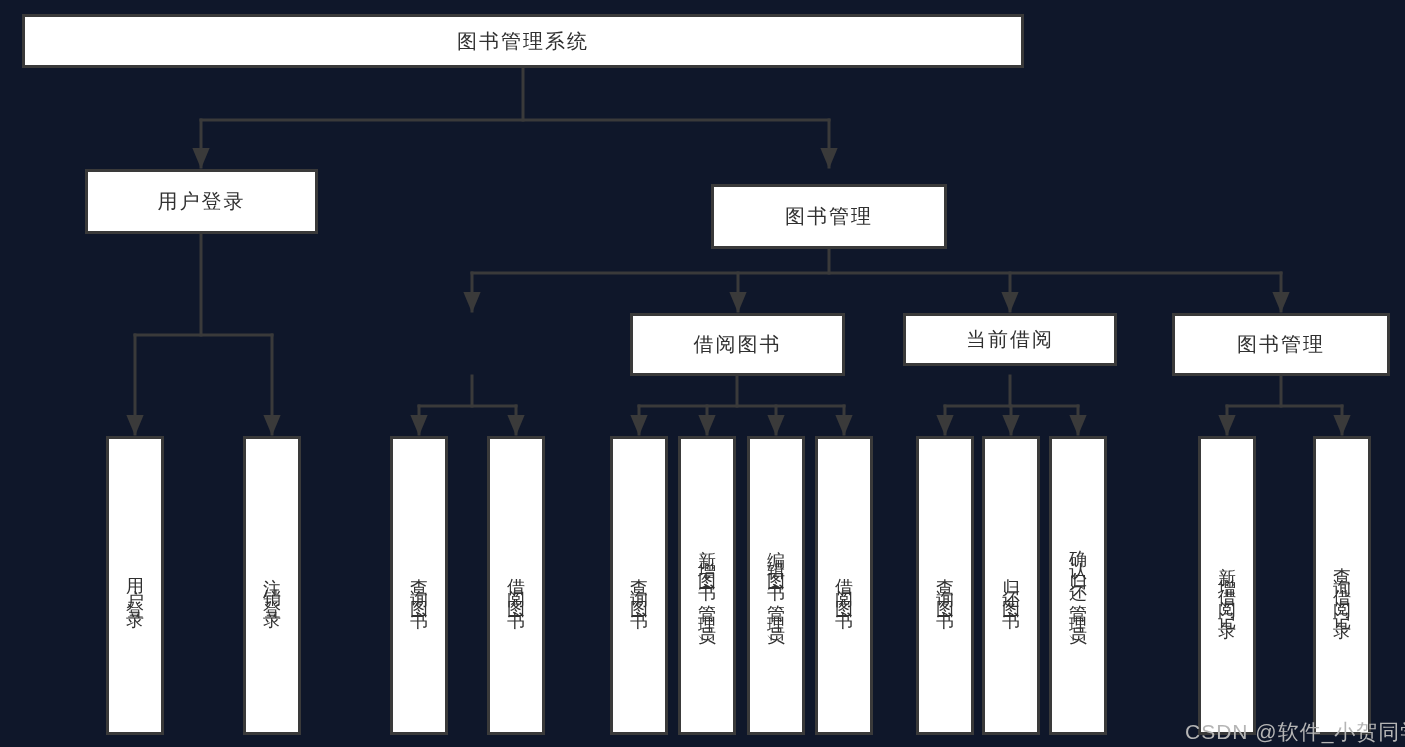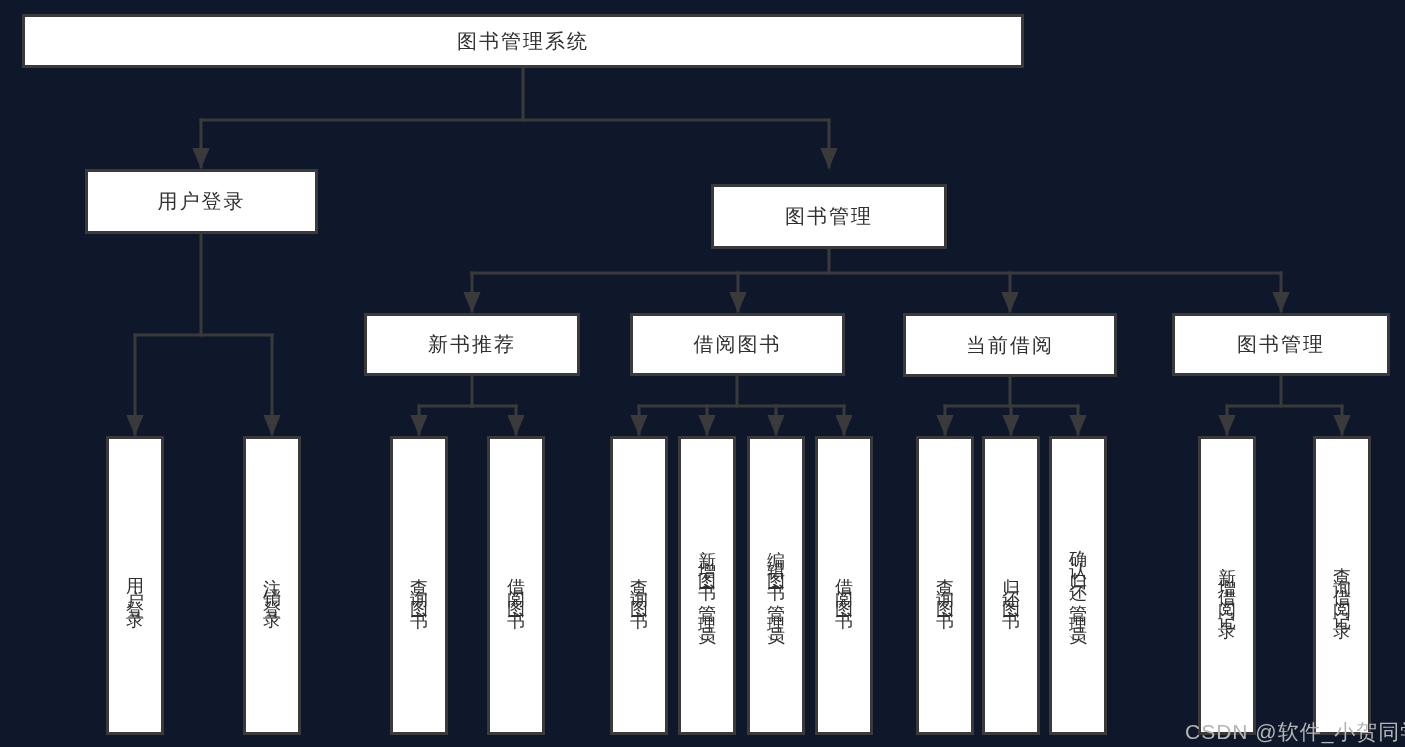--- a/index.html
+++ b/index.html
@@ -101,27 +101,24 @@
     <span class="label">图书管理系统</span>
   </div>
 
   <div class="node" style="left:85px;top:169px;width:233px;height:65px">
     <span class="label">用户登录</span>
   </div>
   <div class="node" style="left:711px;top:184px;width:236px;height:65px">
     <span class="label">图书管理</span>
   </div>
 
-  <div class="node" style="left:364px;top:313px;width:216px;height:63px">
-    <span class="label">新书推荐</span>
-  </div>
   <div class="node" style="left:630px;top:313px;width:215px;height:63px">
     <span class="label">借阅图书</span>
   </div>
-  <div class="node" style="left:903px;top:313px;width:214px;height:64px">
+  <div class="node" style="left:903px;top:313px;width:214px;height:53px">
     <span class="label">当前借阅</span>
   </div>
   <div class="node" style="left:1172px;top:313px;width:218px;height:63px">
     <span class="label">图书管理</span>
   </div>
 
   <div class="node v" style="left:106px">
     <span class="label">用户登录</span>
   </div>
   <div class="node v" style="left:243px">

